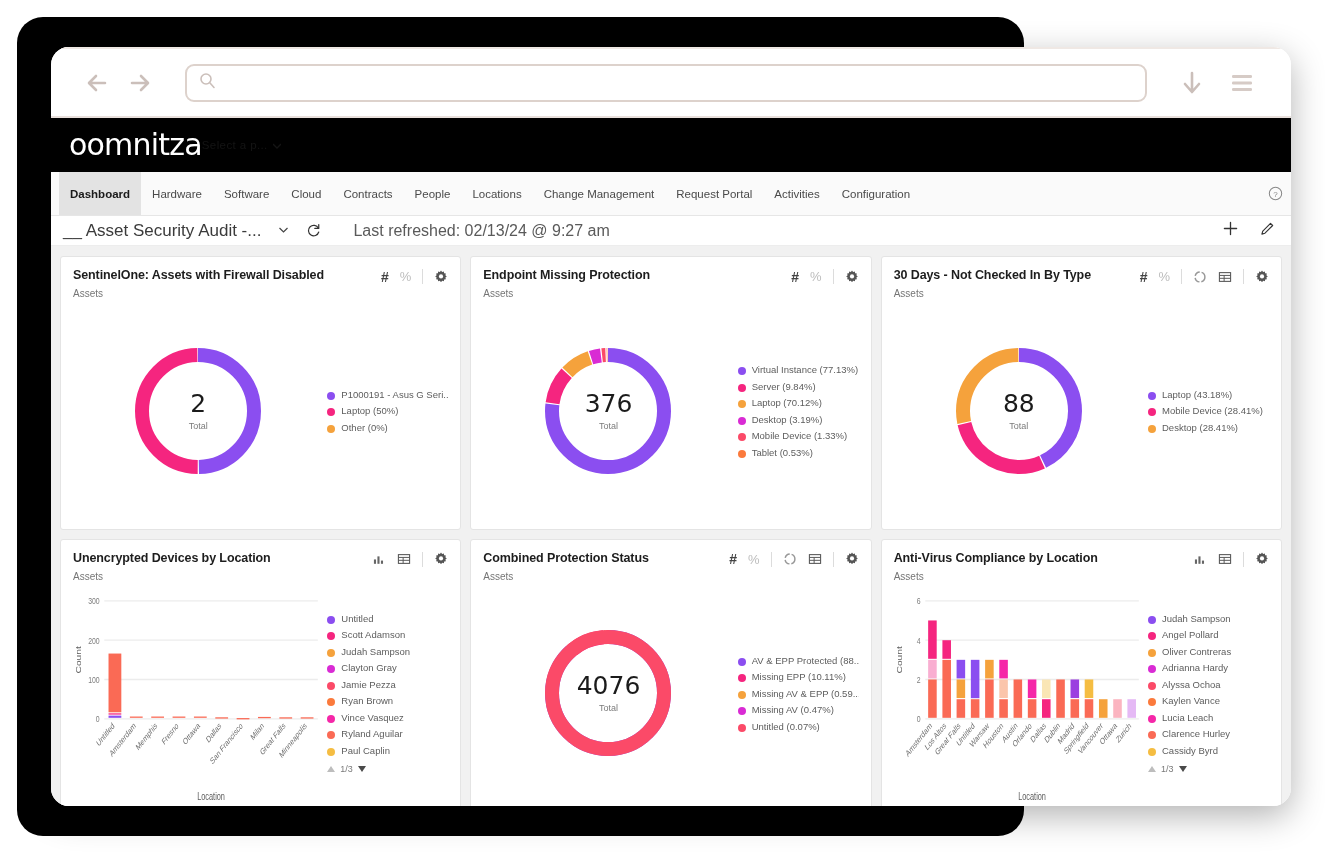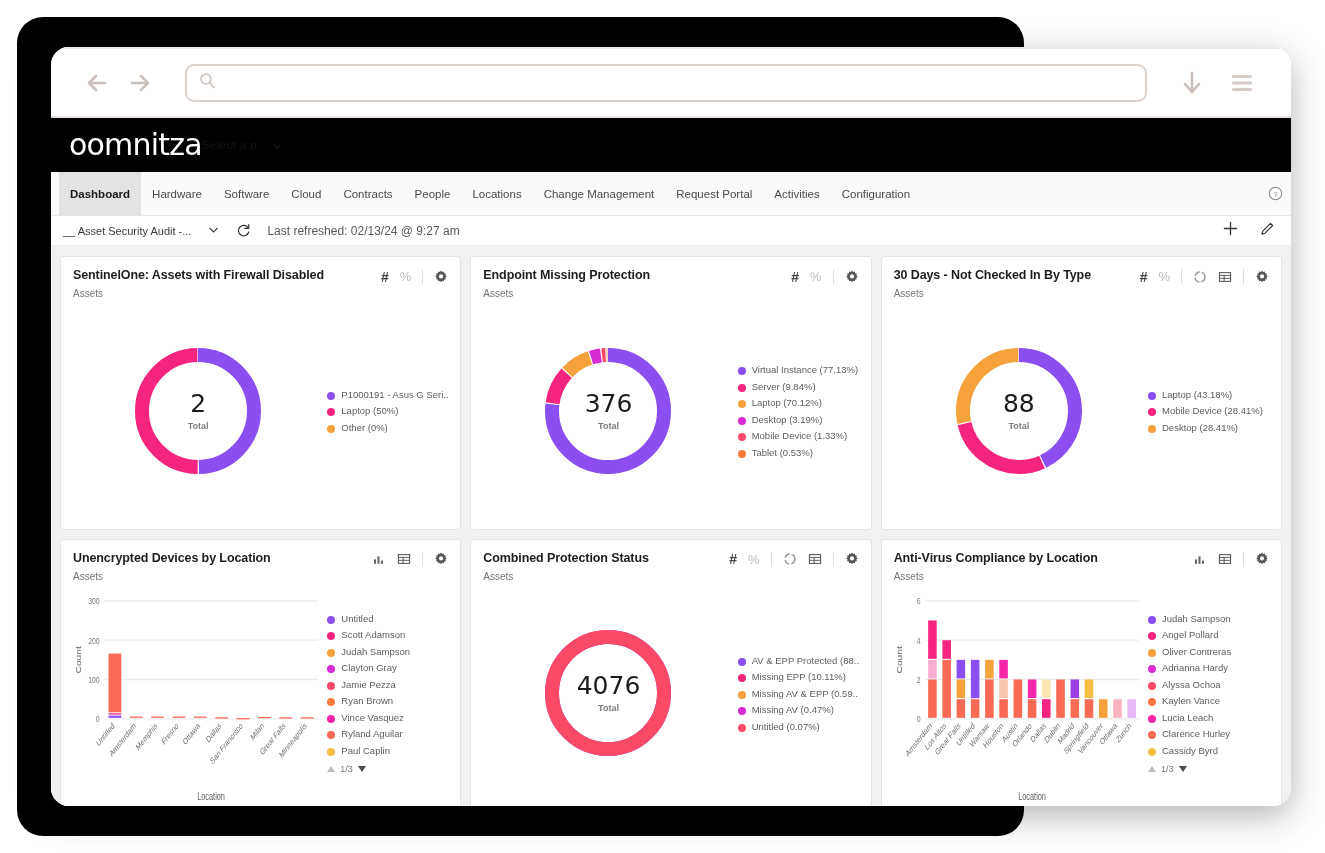--- a/index.html
+++ b/index.html
@@ -134,29 +134,29 @@
   #dash-bar {
     height: 30px;
     background: #ffffff;
     border-bottom: 1px solid #ededed;
     display: flex;
     align-items: center;
     padding: 0 10px 0 12px;
     gap: 0;
   }
   #dash-name {
-    font-size: 11px; color: #3b3b3b;
+    font-size: 17px; color: #3b3b3b;
     display: flex; align-items: center; gap: 6px;
     cursor: pointer;
   }
   #dash-caret { font-size: 8px; color: #444; margin-left: 12px;}
   #refresh-btn { margin-left: 18px; display:flex; align-items:center; cursor:pointer;}
   #last-refreshed {
-    margin-left: 16px;
-    font-size: 12px;
+    margin-left: 32px;
+    font-size: 16px;
     color: #5a5a5a;
   }
   #dash-bar-right {
     margin-left: auto;
     display: flex; align-items: center; gap: 22px;
     padding-right: 6px;
   }
 
   
   #dash-body {
@@ -231,21 +231,20 @@
   .donut-value {
     font-size: 25px;
     color: #1b1b1b;
     font-family: "DejaVu Sans", sans-serif;
     line-height: 1;
   }
   .donut-label {
     font-size: 9px;
     color: #7b7b7b;
     margin-top: 5px;
-    font-weight: bold;
   }
 
   
   .legend {
     width: 125px;
     padding-left: 4px;
     display: flex;
     flex-direction: column;
     gap: 5.5px;
     flex-shrink: 0;

